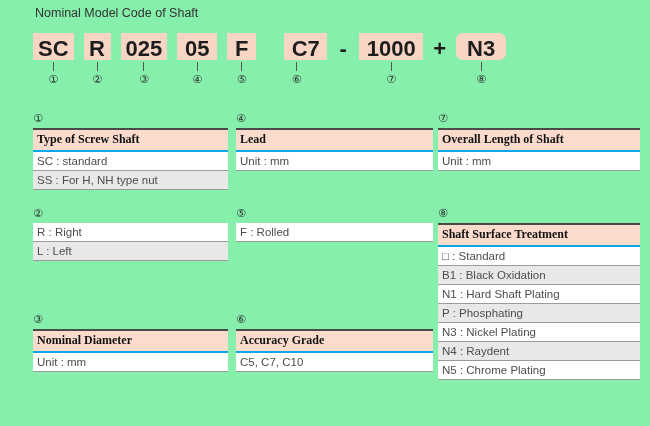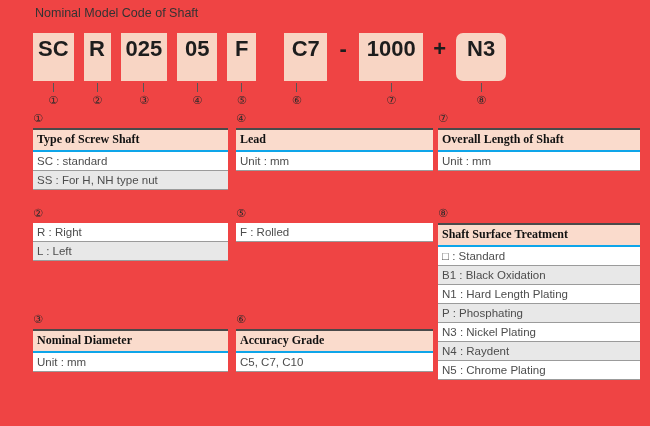--- a/index.html
+++ b/index.html
@@ -2,21 +2,21 @@
 <html><head>
 <meta charset="utf-8">
 <style>
   * { margin: 0; padding: 0; box-sizing: border-box; }
   html, body { background: #ffffff; }
   body { font-family: "Liberation Sans", sans-serif; }
   .page {
     position: relative;
     width: 650px;
     height: 426px;
-    background: #ef4444;
+    background: #86efac;
     overflow: hidden;
   }
   .title {
     position: absolute;
     left: 35px; top: 6px;
     font-size: 12.5px;
     color: #333333;
   }
   
   .code-row {
@@ -25,21 +25,21 @@
     display: flex;
     align-items: flex-start;
     gap: 10px;
   }
   .seg { display: flex; flex-direction: column; align-items: center; }
   .box {
     background: #f8d5c4;
     color: #1d1d1d;
     font-weight: bold;
     font-size: 22px;
-    height: 48px;
+    height: 27px;
     line-height: 32px;
     text-align: center;
     padding: 0 5px;
   }
   .s1 .box { min-width: 38px; }
   .s2 .box { min-width: 27px; }
   .s3 .box { min-width: 46px; }
   .s4 .box { min-width: 40px; }
   .s5 .box { min-width: 29px; }
   .s6 .box { min-width: 43px; margin-left: 18px; }
@@ -203,21 +203,21 @@
       <div class="trow">Unit : mm</div>
     </div>
   </div>
 
   <div class="tbl t8">
     <div class="ref">⑧</div>
     <div class="thead">Shaft Surface Treatment</div>
     <div class="rows">
       <div class="trow">□ : Standard</div>
       <div class="trow">B1 : Black Oxidation</div>
-      <div class="trow">N1 : Hard Length Plating</div>
+      <div class="trow">N1 : Hard Shaft Plating</div>
       <div class="trow">P : Phosphating</div>
       <div class="trow">N3 : Nickel Plating</div>
       <div class="trow">N4 : Raydent</div>
       <div class="trow">N5 : Chrome Plating</div>
     </div>
   </div>
 
 </div>
 
 </body></html>

